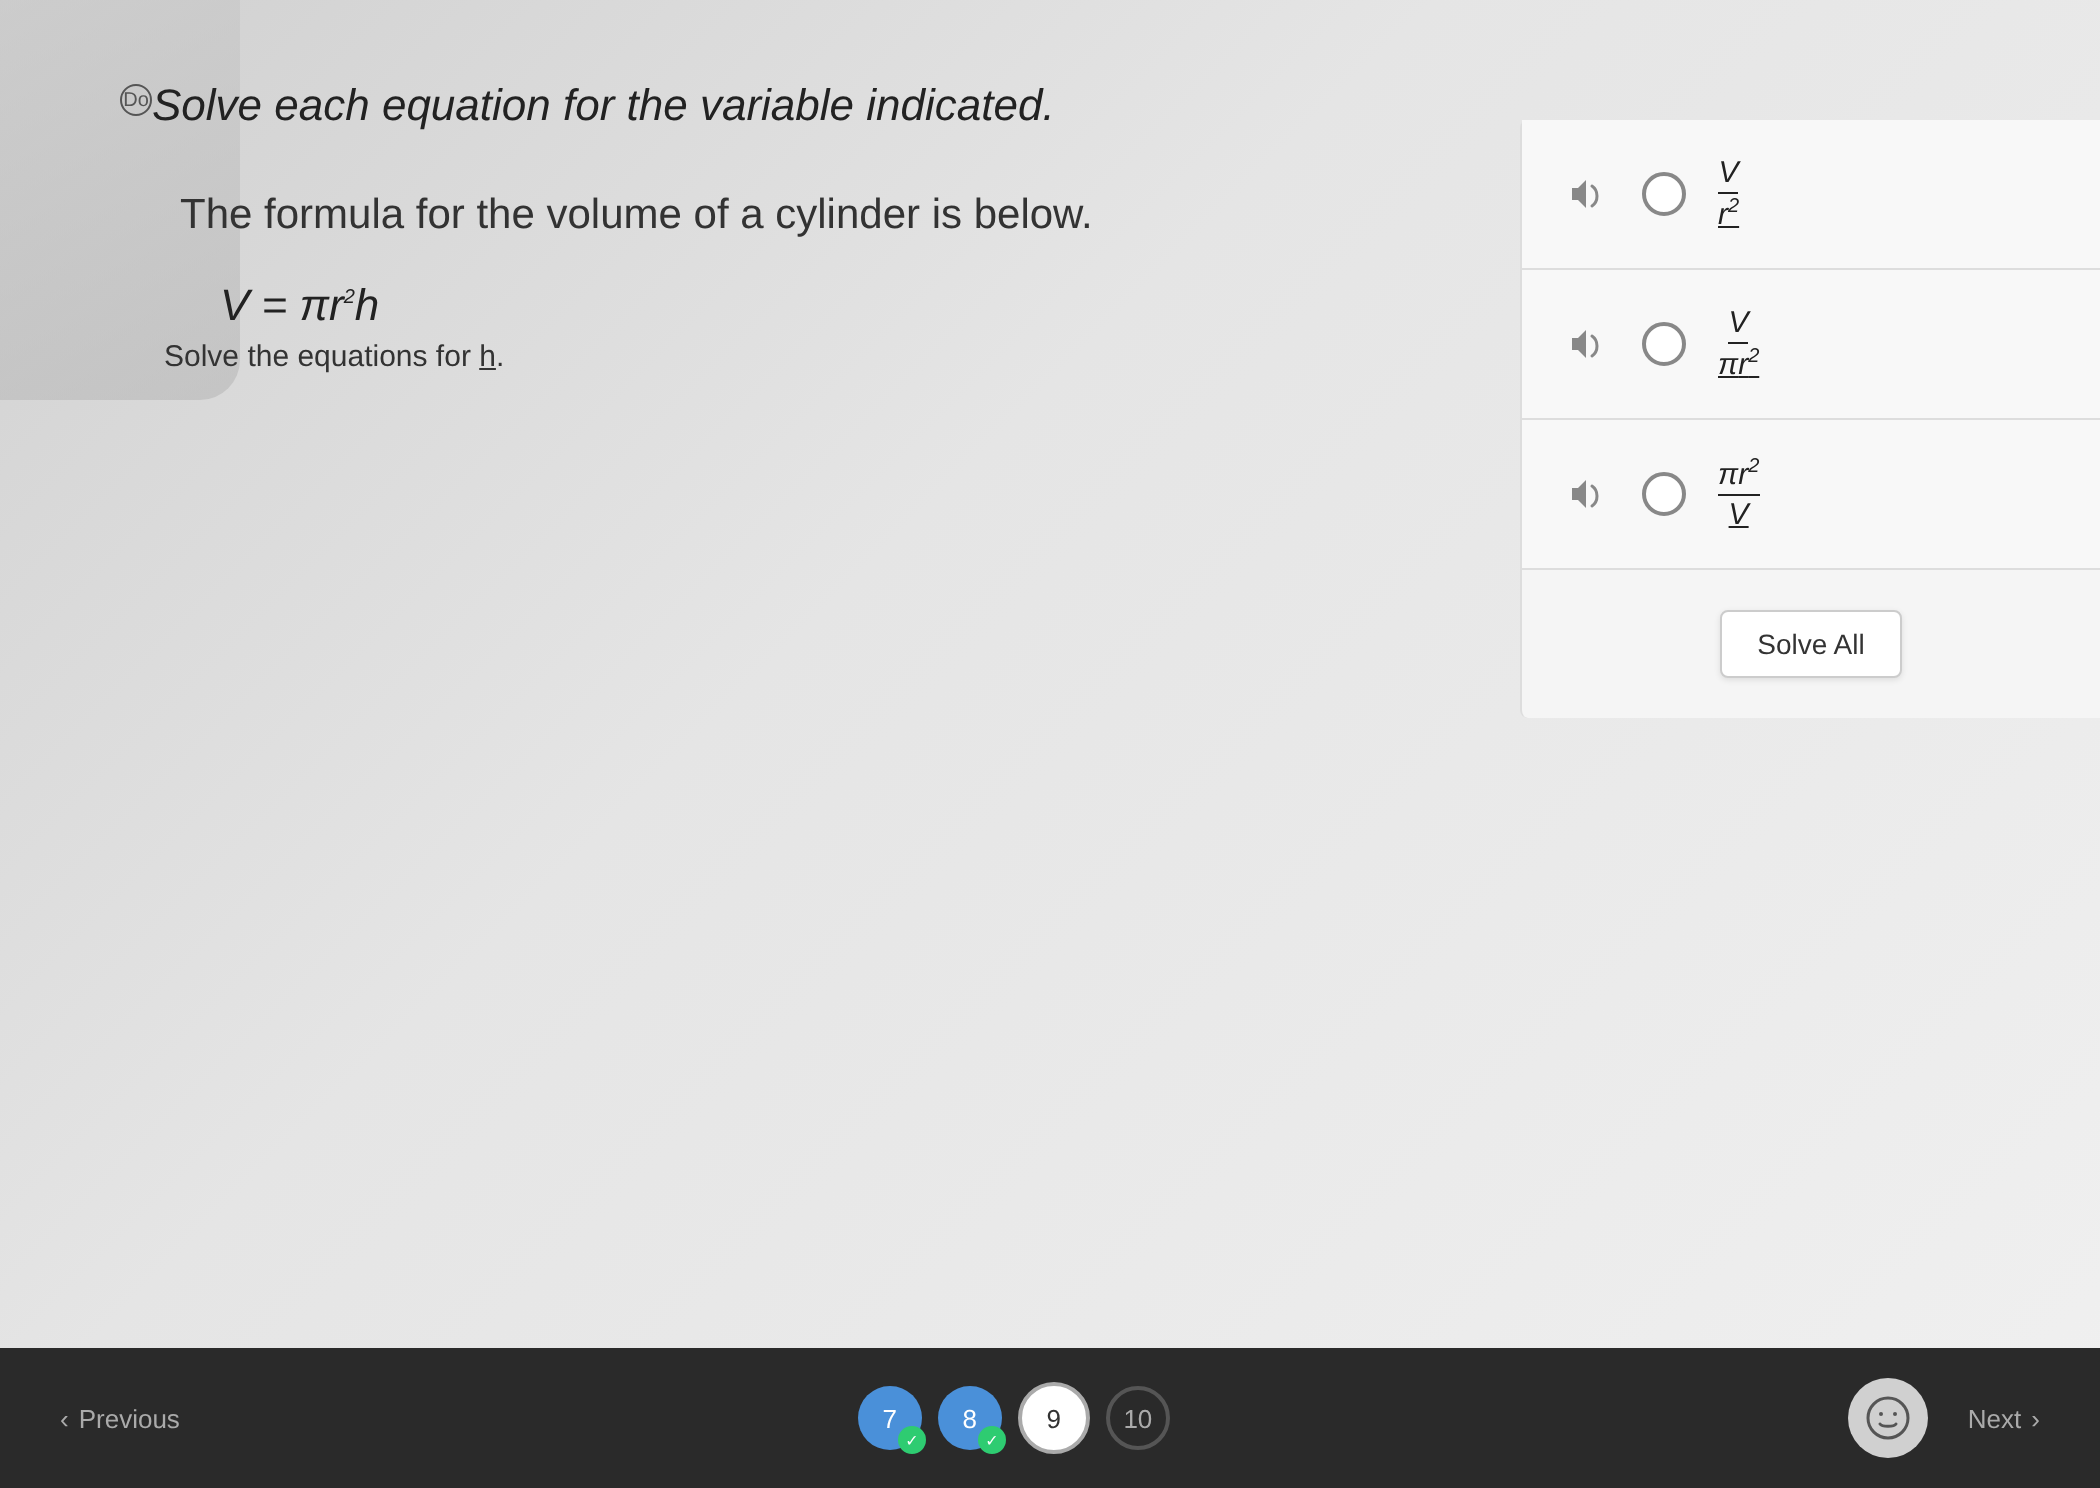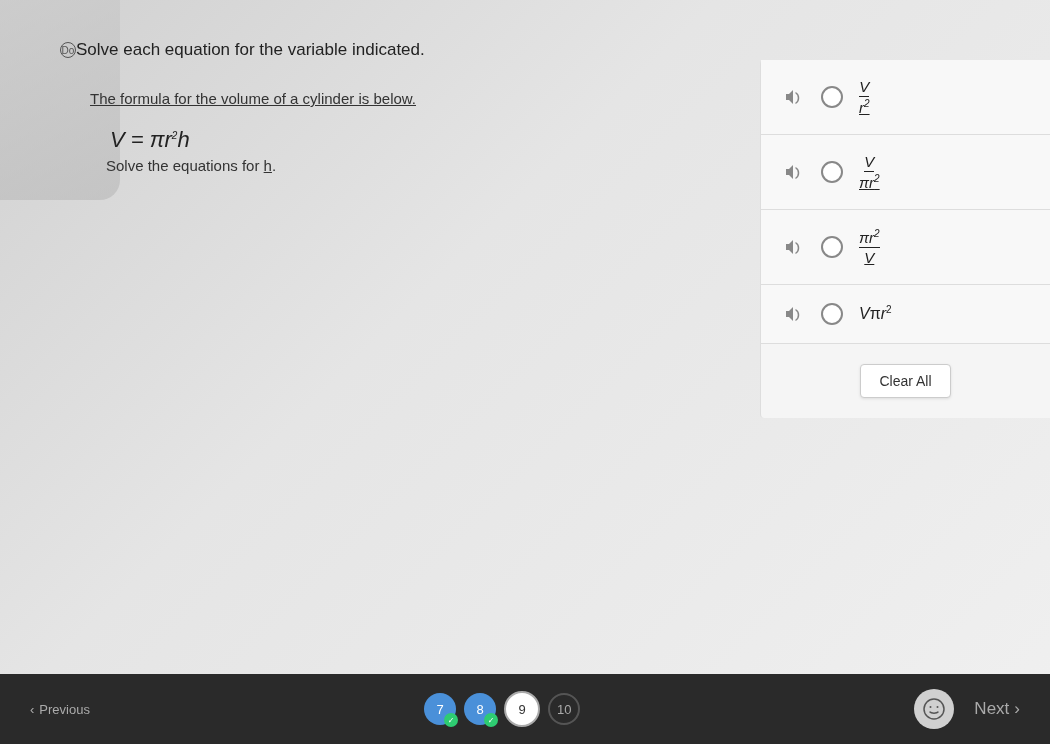--- a/index.html
+++ b/index.html
@@ -49,45 +49,45 @@
     .do-icon {
       font-size: 13px;
       color: #555;
       margin-top: 2px;
       display: flex;
       align-items: center;
       gap: 3px;
     }
 
     .question-title {
-      font-size: 17px;
+      font-size: 22px;
       color: #222;
       font-weight: 400;
+      font-style: italic;
     }
 
     .sub-text {
-      font-size: 15px;
+      font-size: 21px;
       color: #333;
       margin-left: 30px;
       margin-bottom: 20px;
-      text-decoration: underline;
     }
 
     .formula {
       font-size: 22px;
       color: #222;
       margin-left: 50px;
       margin-bottom: 4px;
       font-style: italic;
     }
 
     .solve-text {
       font-size: 15px;
       color: #333;
-      margin-left: 46px;
+      margin-left: 22px;
       margin-bottom: 20px;
     }
 
     
     .answer-panel {
       position: absolute;
       top: 60px;
       right: 0;
       width: 290px;
       background: #f5f5f5;
@@ -252,21 +252,21 @@
       display: flex;
       align-items: center;
       justify-content: center;
       font-size: 20px;
       cursor: pointer;
       color: #555;
     }
 
     .next-link {
       color: #aaa;
-      font-size: 17px;
+      font-size: 13px;
       display: flex;
       gap: 5px;
       cursor: pointer;
     }
 
     sup {
       font-size: 10px;
       vertical-align: super;
     }
   </style>
@@ -339,34 +339,22 @@
       </span>
       <div class="radio-circle"></div>
       <div class="answer-math">
         <div class="fraction">
           <span class="numerator">π<i>r</i><sup>2</sup></span>
           <span class="denominator"><i>V</i></span>
         </div>
       </div>
     </div>
 
-    <div class="answer-row">
-      <span class="speaker-icon" title="Listen">
-        <svg width="18" height="16" viewBox="0 0 18 16" fill="none">
-          <path d="M2 5h3l4-4v14l-4-4H2V5z" fill="#888"></path>
-          <path d="M12 4c1.5 1 2.5 2.8 2.5 5s-1 4-2.5 5" stroke="#888" stroke-width="1.5" fill="none" stroke-linecap="round"></path>
-        </svg>
-      </span>
-      <div class="radio-circle"></div>
-      <div class="answer-math">
-        <span><i>V</i>π<i>r</i><sup>2</sup></span>
-      </div>
-    </div>
-
-    <button class="clear-all-btn">Clear All</button>
+
+    <button class="clear-all-btn">Solve All</button>
   </div>
 
   <div class="bottom-bar">
     <span class="prev-link">
       <span>‹</span>
       <span>Previous</span>
     </span>
 
     <div class="nav-dots">
 

